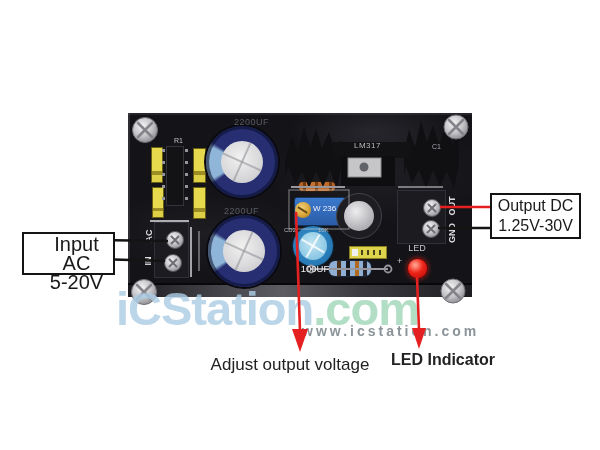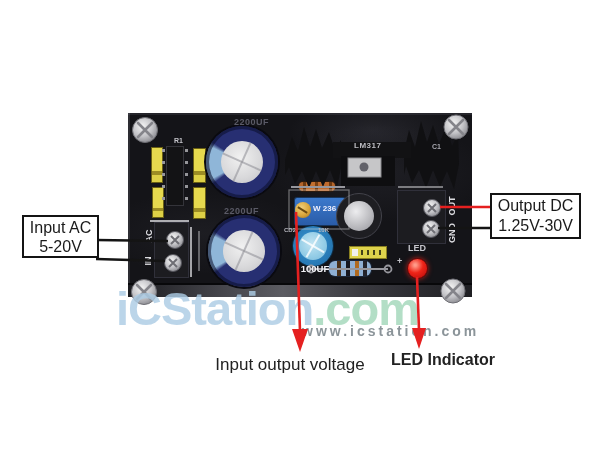--- a/index.html
+++ b/index.html
@@ -62,41 +62,41 @@
   .ylabel .chip{position:absolute;left:2px;top:2px;width:6px;height:7px;background:#f0f0ee;}
   .ylabel .marks{position:absolute;left:11px;top:3px;right:2px;bottom:3px;
      background:repeating-linear-gradient(90deg,rgba(40,40,16,.85) 0 2px,transparent 2px 6px);}
 
   .led{border-radius:50%;background:radial-gradient(circle at 38% 32%,#ff9a88 6%,#ee2418 45%,#b40a0a);
      border:1px solid #7a0606;box-sizing:border-box;box-shadow:0 0 5px rgba(235,40,30,.75);}
 
   .tblock{background:#1c1c20;border:1px solid #30303a;box-sizing:border-box;}
 
   
-  .silk{position:absolute;z-index:4;color:#c4c4ca;font-weight:bold;white-space:nowrap;}
+  .silk{position:absolute;z-index:4;color:#c4c4ca;font-weight:normal;white-space:nowrap;}
   .silk.dim{color:#5a5a66;}
   .vlabel{position:absolute;z-index:4;width:22px;height:10px;font-size:9px;font-weight:bold;
      color:#dcdce0;text-align:center;line-height:10px;transform:rotate(-90deg);white-space:nowrap;}
 
   
   .artsvg{position:absolute;left:0;top:0;z-index:3;}
   .annsvg{position:absolute;left:0;top:0;z-index:7;}
 
   
   .wm-brand{position:absolute;left:116px;top:281px;z-index:6;font-size:47px;font-weight:bold;
      letter-spacing:-1px;color:rgba(172,204,228,.82);white-space:nowrap;}
   .wm-brand .suffix{color:rgba(166,216,188,.85);}
   .wm-url{position:absolute;left:302px;top:323px;z-index:6;font-size:14px;font-weight:bold;
      letter-spacing:3px;color:rgba(126,136,142,.9);white-space:nowrap;}
 
   
   .callout{position:absolute;z-index:8;background:#fff;border:2px solid #141414;
      text-align:center;color:#1a1a1a;}
   .callout .l{display:block;}
-  .box-input{left:22px;top:215px;width:73px;height:38px;font-size:16px;line-height:19px;padding-top:1px;}
+  .box-input{left:22px;top:232px;width:73px;height:38px;font-size:20px;line-height:19px;padding-top:1px;padding-left:16px;}
   .box-output{left:490px;top:193px;width:87px;height:41px;font-size:16px;line-height:20px;padding-top:1px;}
   .caption{position:absolute;z-index:8;color:#222;text-align:center;white-space:nowrap;}
   .cap-adjust{left:198px;top:355px;width:184px;font-size:17px;}
   .cap-led{left:390px;top:351px;width:106px;font-size:16px;font-weight:bold;}
 </style>
 </head>
 <body>
 
 <div class="stage">
 
@@ -244,16 +244,16 @@
 
   <div class="callout box-input">
     <span class="l">Input AC</span>
     <span class="l">5-20V</span>
   </div>
   <div class="callout box-output">
     <span class="l">Output DC</span>
     <span class="l">1.25V-30V</span>
   </div>
 
-  <div class="caption cap-adjust">Input output voltage</div>
+  <div class="caption cap-adjust">Adjust output voltage</div>
   <div class="caption cap-led">LED Indicator</div>
 
 </div>
 
 </body></html>

